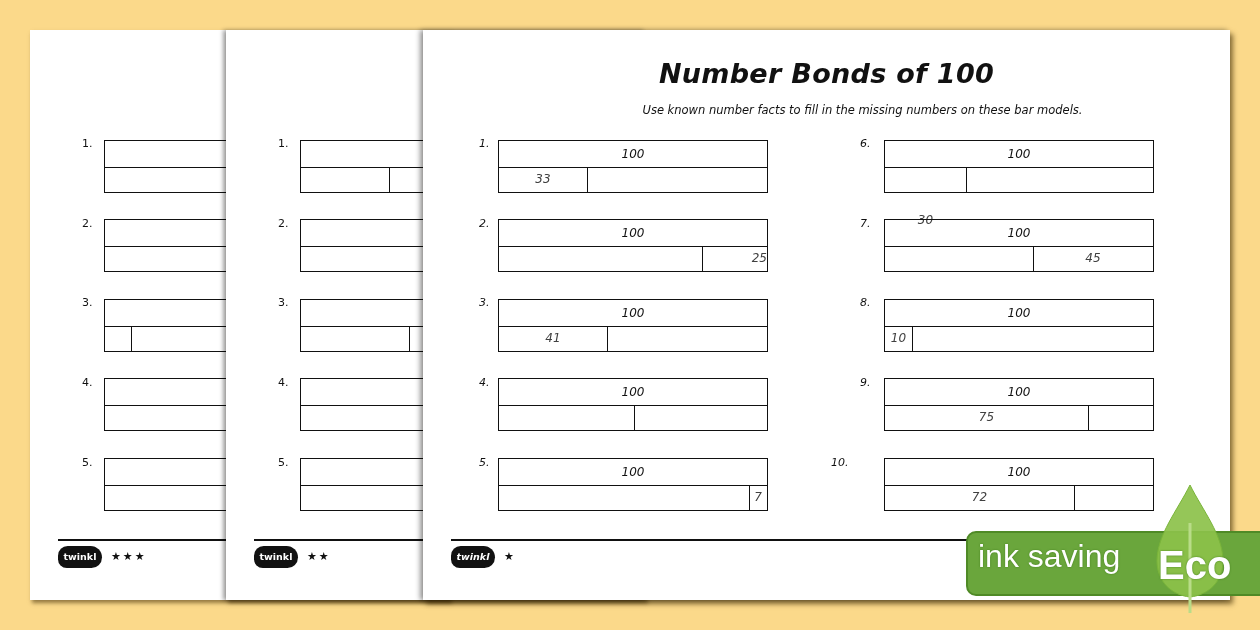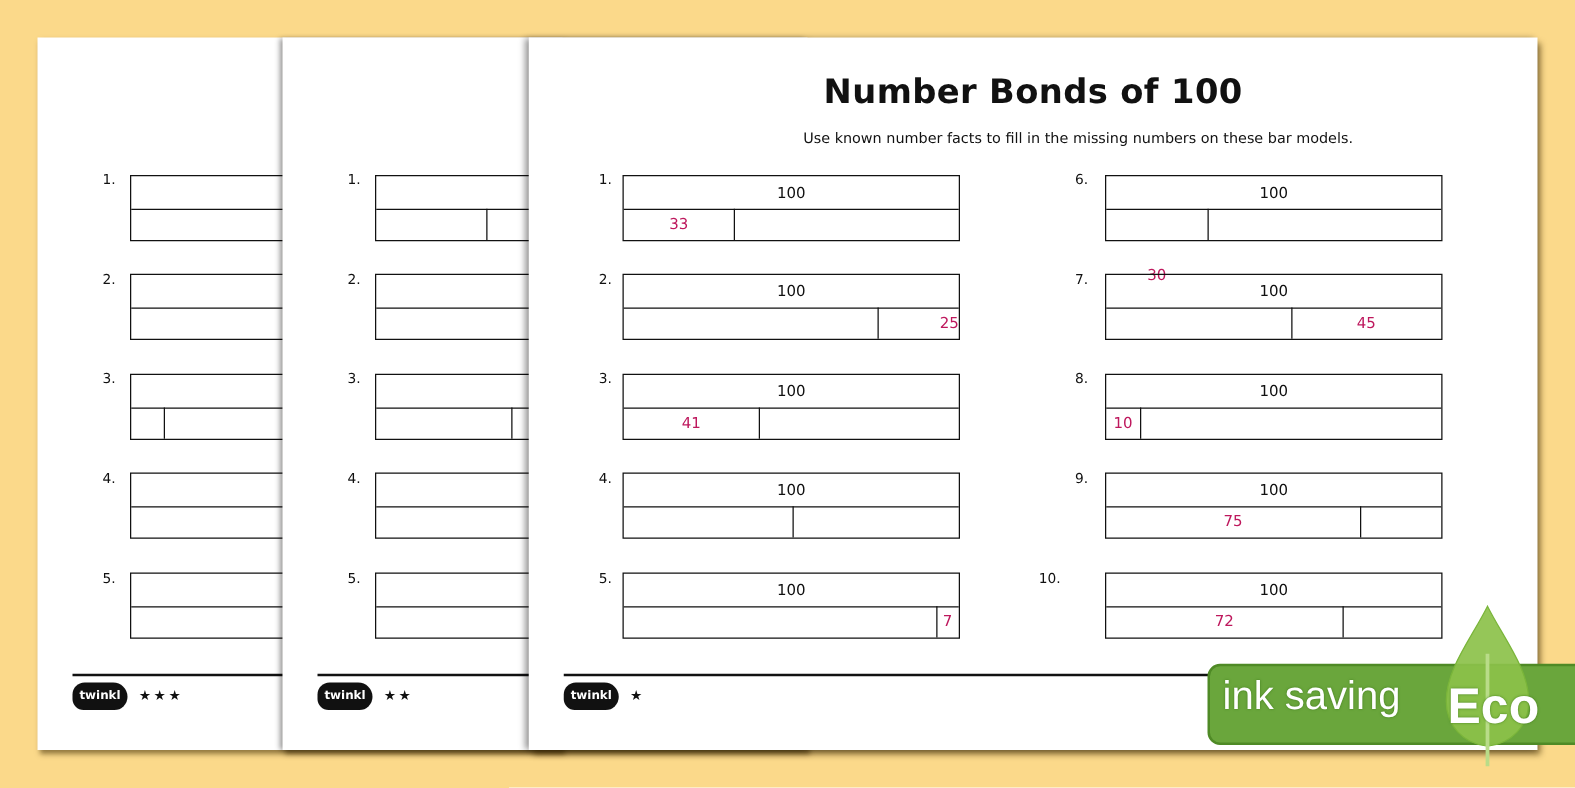--- a/index.html
+++ b/index.html
@@ -1,26 +1,26 @@
 <!DOCTYPE html>
 <html><head>
 <meta charset="utf-8">
 <style>
   html,body{margin:0;padding:0;}
   body{width:1260px;height:630px;background:#fbd98a;position:relative;overflow:hidden;font-family:"DejaVu Sans",sans-serif;}
   .page{position:absolute;background:#fff;box-shadow:2px 3px 4px rgba(60,40,0,0.55);}
   .page.p1{left:30px;top:30px;width:420px;height:570px;}
   .page.p2{left:226px;top:30px;width:420px;height:570px;box-shadow:-3px 0 4px rgba(0,0,0,0.35),2px 3px 4px rgba(60,40,0,0.55);}
-  .page.p3{left:423px;top:30px;width:807px;height:570px;box-shadow:-3px 0 5px rgba(0,0,0,0.4),3px 4px 5px rgba(60,40,0,0.6);}
+  .page.p3{left:423px;top:30px;width:807px;height:570px;box-shadow:-3px 0 5px rgba(0,0,0,0.4),3px 4px 5px rgba(60,40,0,0.6);font-style:italic;}
   .title{position:absolute;left:0;width:807px;top:28px;text-align:center;font-family:"DejaVu Sans",sans-serif;font-weight:bold;font-size:27px;color:#111;letter-spacing:0.3px;}
   .subtitle{position:absolute;left:0;width:807px;top:73px;text-align:center;font-size:11.5px;color:#111;padding-left:36px;}
   .qnum{position:absolute;font-size:11px;color:#111;}
   .bar{position:absolute;width:270px;height:53px;border:1.5px solid #111;box-sizing:border-box;}
   .bar .whole{position:absolute;left:0;top:0;right:0;height:26px;border-bottom:1.5px solid #111;text-align:center;line-height:26px;font-size:12px;color:#111;}
-  .bar .part{position:absolute;top:26px;bottom:11px;text-align:center;line-height:25px;font-size:12px;color:#be185d;box-sizing:border-box;}
+  .bar .part{position:absolute;top:26px;bottom:11px;text-align:center;line-height:25px;font-size:12px;color:#404040;box-sizing:border-box;}
   .bar .divider{position:absolute;top:26px;bottom:0;width:0;border-left:1.5px solid #111;}
   .footer-line{position:absolute;height:0;border-top:2px solid #111;}
   .logo{position:absolute;width:44px;height:22px;background:#111;border-radius:11px 13px 12px 10px;color:#fff;font-size:9.5px;font-weight:bold;line-height:22px;text-align:center;}
   .stars{position:absolute;font-size:11px;color:#111;letter-spacing:2px;}
   .eco-banner{position:absolute;left:966px;top:531px;width:300px;height:65px;background:#6aa63c;border:2px solid #4f8a26;border-radius:10px 0 0 10px;box-sizing:border-box;}
   .eco-text{position:absolute;left:978px;top:538px;font-family:"Liberation Sans",sans-serif;font-size:32px;color:#fff;text-shadow:0 0 2px #3f7a1a;}
   .leaf{position:absolute;left:1153px;top:483px;width:74px;height:132px;}
   .eco-label{position:absolute;left:1158px;top:543px;font-family:"Liberation Sans",sans-serif;font-weight:bold;font-size:40px;color:#fff;text-shadow:0 0 2px #3f7a1a;}
 </style>
 </head>

